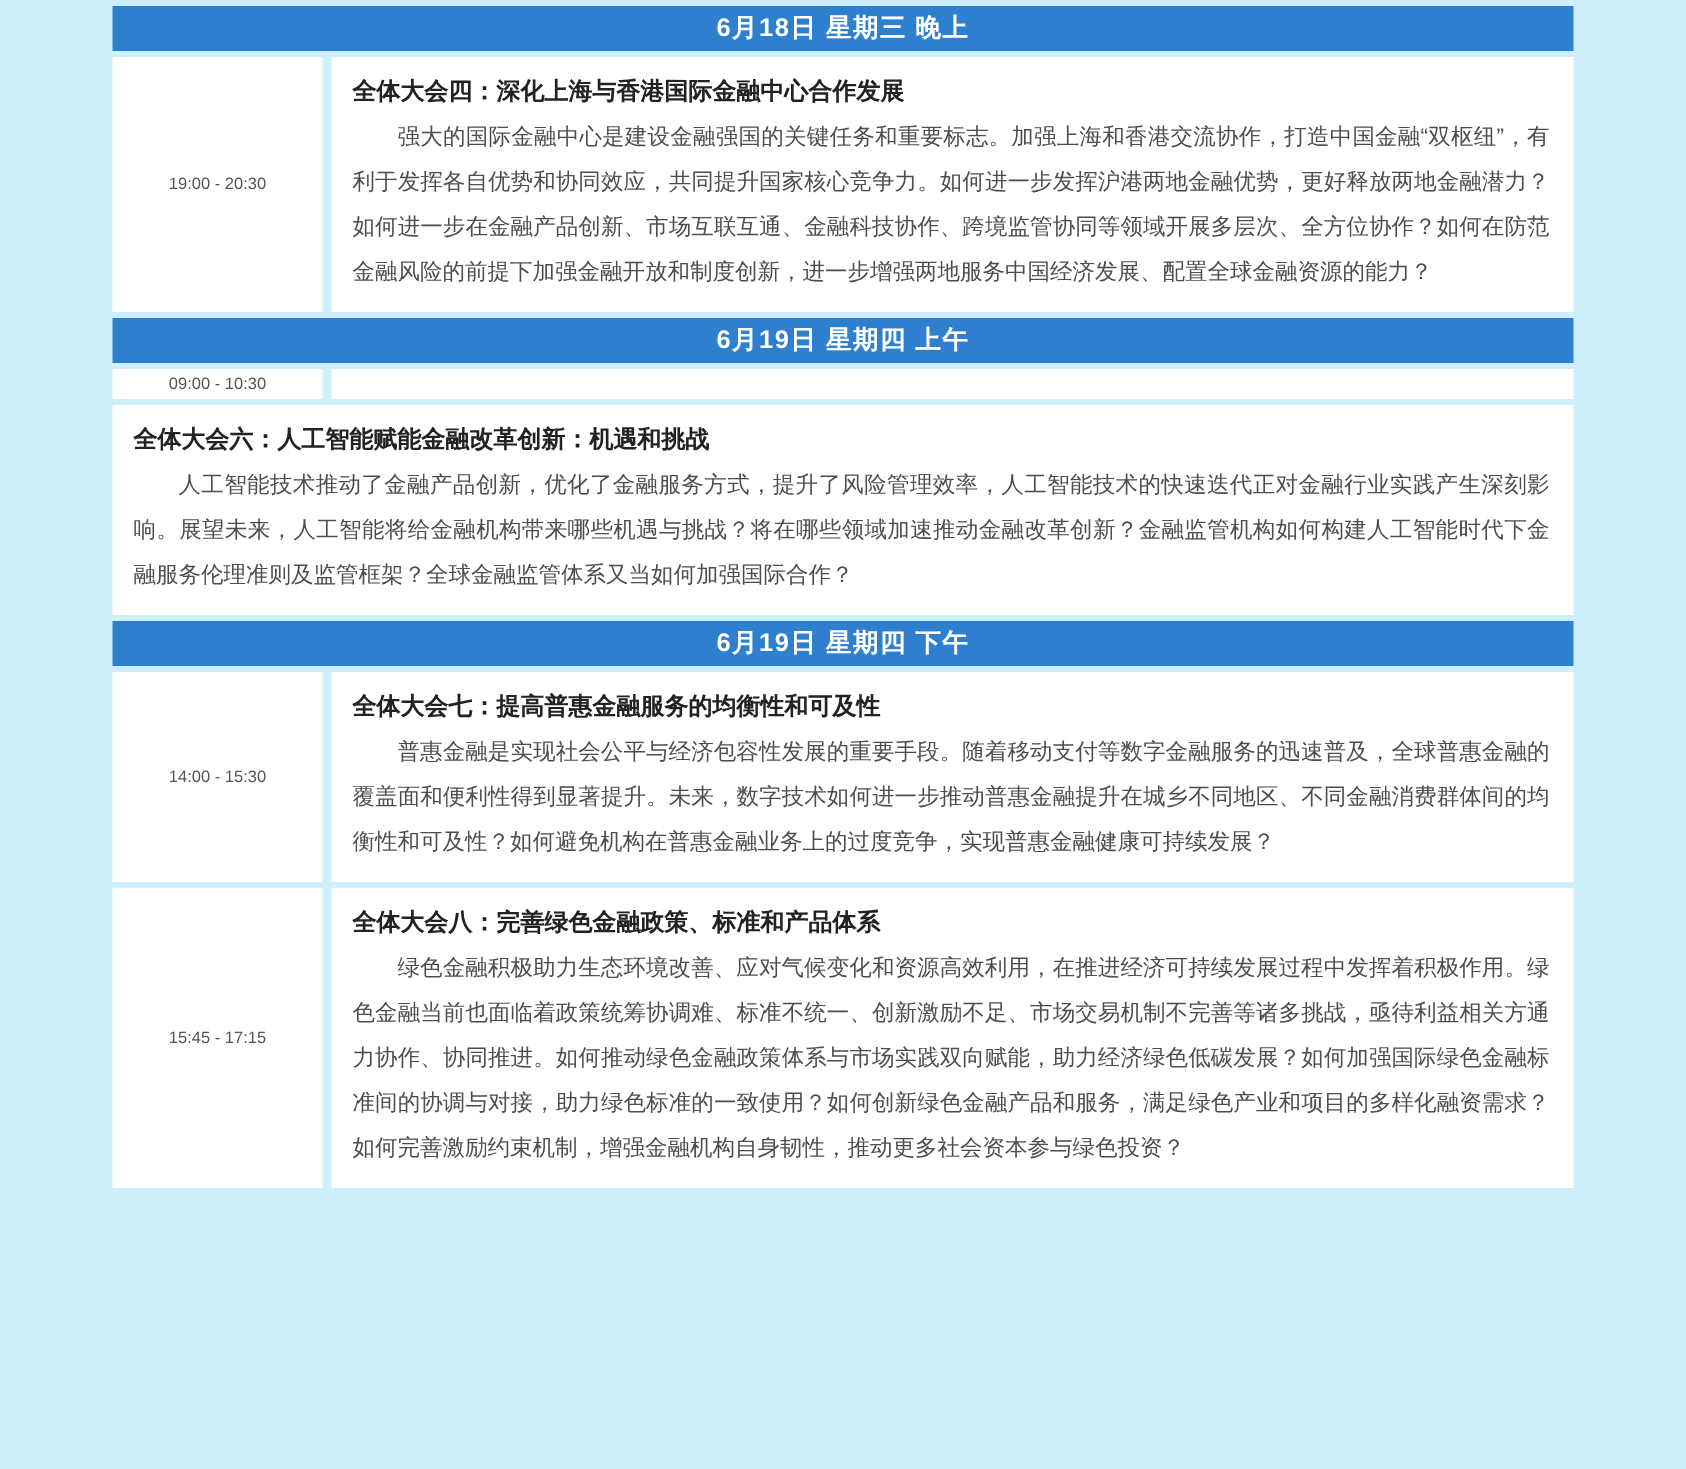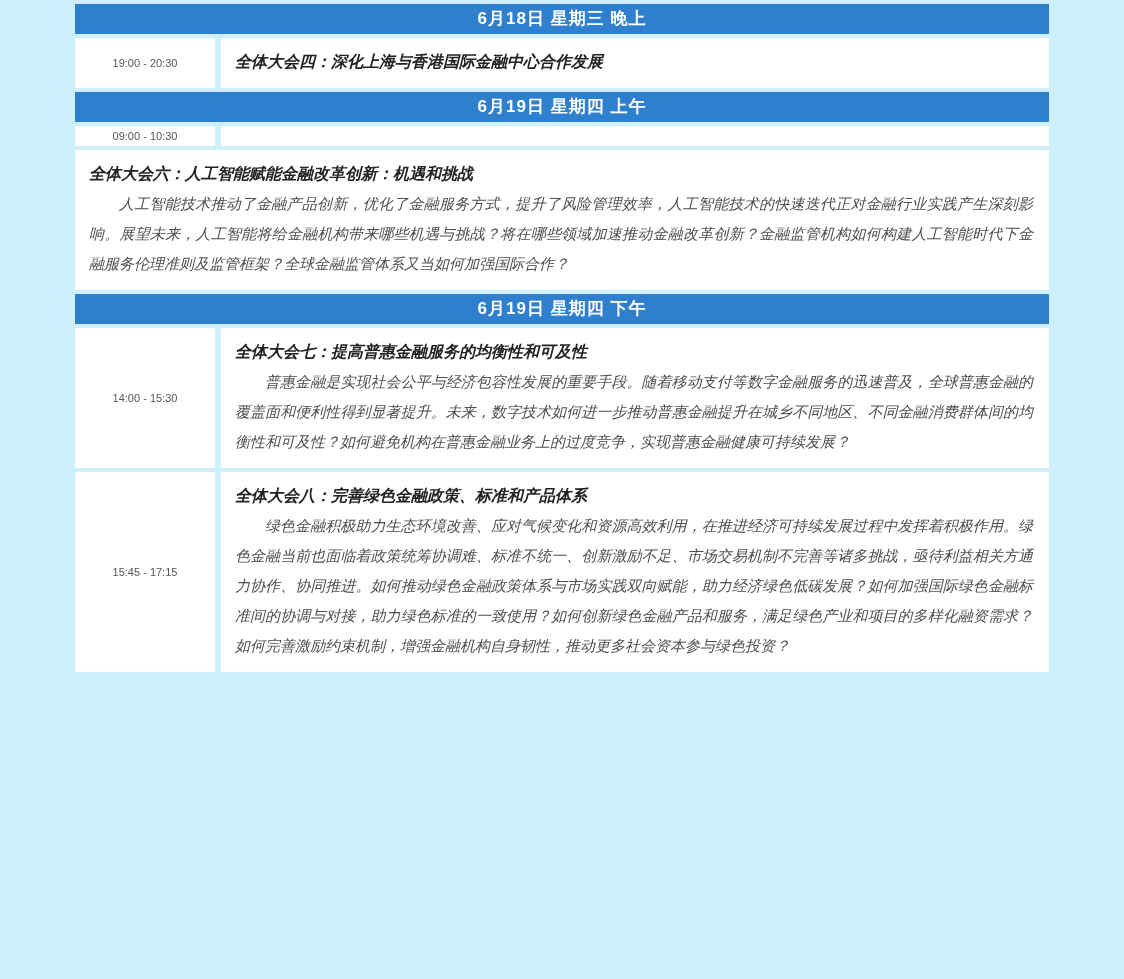--- a/index.html
+++ b/index.html
@@ -43,21 +43,20 @@
     justify-content: center;
     color: #555555;
     font-size: 11px;
     white-space: nowrap;
   }
   .content-cell {
     flex: 1 1 auto;
     background: #FFFFFF;
     padding: 9px 16px 11px 14px;
     box-sizing: border-box;
-    font-style: italic;
   }
   .session-title {
     color: #222222;
     font-size: 16px;
     font-weight: bold;
     line-height: 30px;
   }
   .session-desc {
     margin: 0;
     color: #4D4D4D;
@@ -73,20 +72,21 @@
 <div class="page">
   <div class="wrap">
 
     <section>
       <div class="day-header">6月18日 星期三 晚上</div>
 
       <div class="session-row">
         <div class="time-cell">19:00 - 20:30</div>
         <div class="content-cell">
           <div class="session-title">全体大会四：深化上海与香港国际金融中心合作发展</div>
+          <p class="session-desc">强大的国际金融中心是建设金融强国的关键任务和重要标志。加强上海和香港交流协作，打造中国金融“双枢纽”，有利于发挥各自优势和协同效应，共同提升国家核心竞争力。如何进一步发挥沪港两地金融优势，更好释放两地金融潜力？如何进一步在金融产品创新、市场互联互通、金融科技协作、跨境监管协同等领域开展多层次、全方位协作？如何在防范金融风险的前提下加强金融开放和制度创新，进一步增强两地服务中国经济发展、配置全球金融资源的能力？</p>
         </div>
       </div>
     </section>
 
     <section>
       <div class="day-header">6月19日 星期四 上午</div>
 
       <div class="session-row">
         <div class="time-cell">09:00 - 10:30</div>
         <div class="content-cell">

